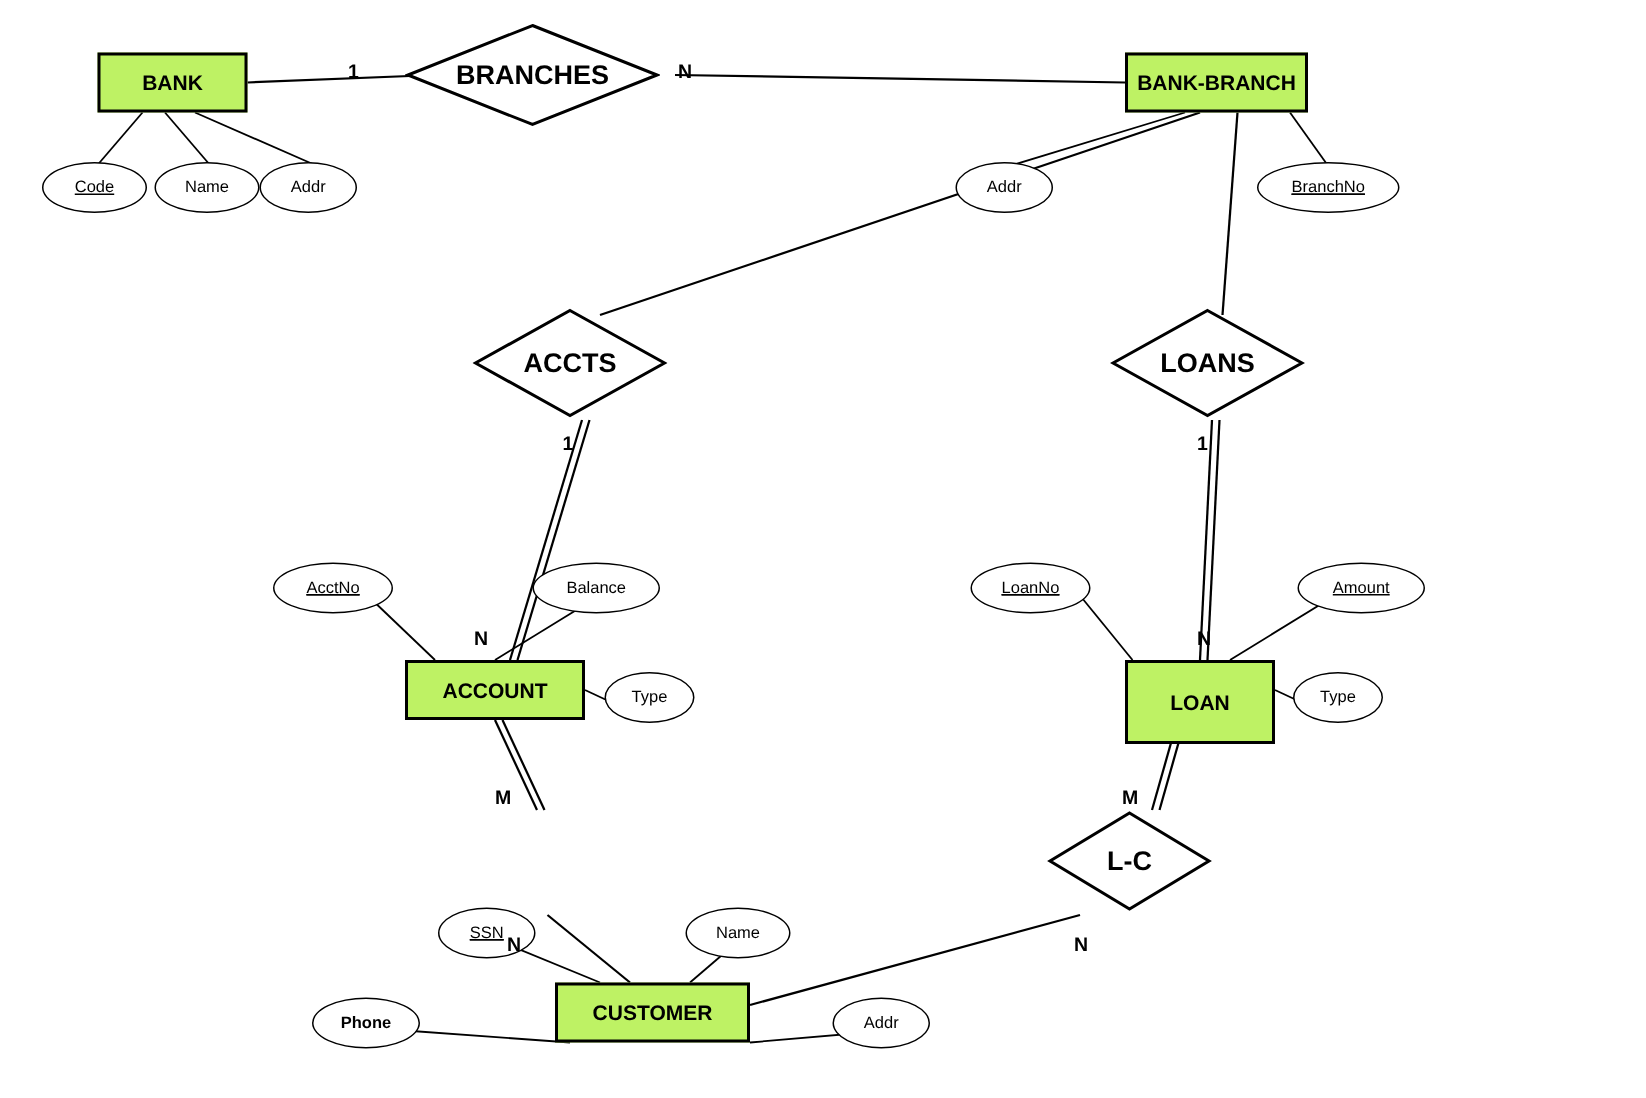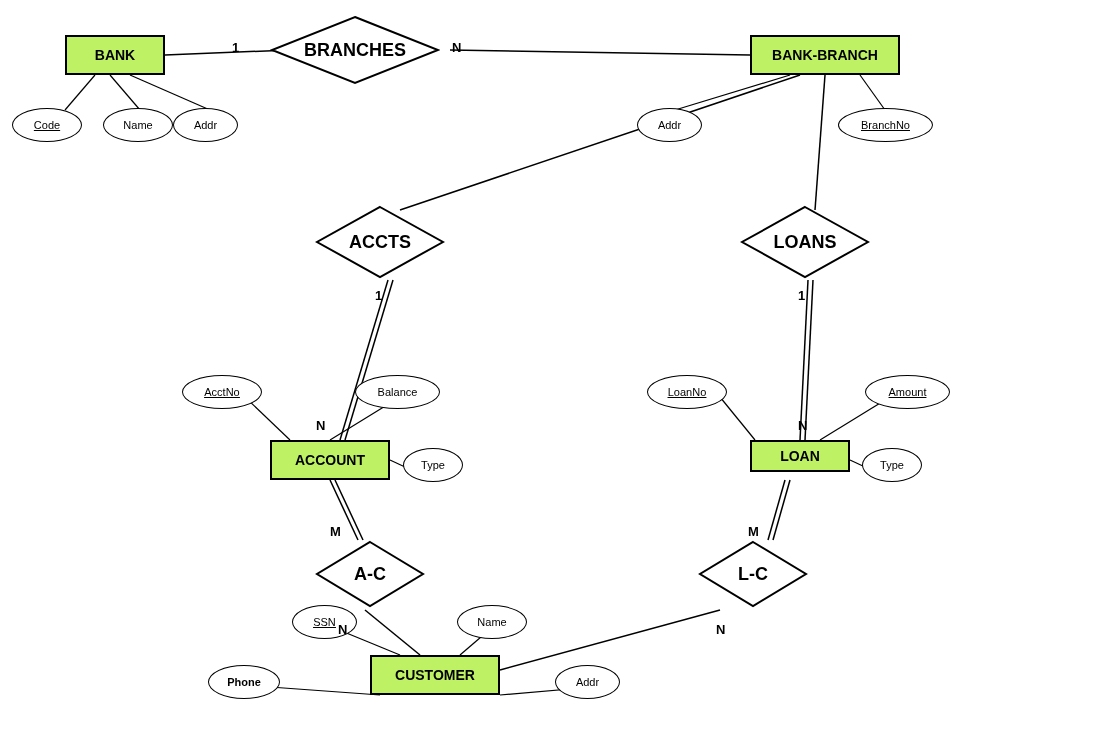--- a/index.html
+++ b/index.html
@@ -121,29 +121,29 @@
     <line x1="400" y1="655" x2="327" y2="625" stroke="#000" stroke-width="1.2"></line>
     <line x1="460" y1="655" x2="495" y2="625" stroke="#000" stroke-width="1.2"></line>
     <line x1="380" y1="695" x2="270" y2="687" stroke="#000" stroke-width="1.2"></line>
     <line x1="500" y1="695" x2="593" y2="687" stroke="#000" stroke-width="1.2"></line>
   </svg>
 
   <div class="entity" style="left:65px; top:35px; width:100px; height:40px;">
     <span>BANK</span>
   </div>
 
-  <div class="entity" style="left:750px; top:35px; width:150px; height:40px;">
+  <div class="entity" style="left:750px; top:35px; width:122px; height:40px;">
     <span>BANK-BRANCH</span>
   </div>
 
   <div class="entity" style="left:270px; top:440px; width:120px; height:40px;">
     <span>ACCOUNT</span>
   </div>
 
-  <div class="entity" style="left:750px; top:440px; width:100px; height:32px;">
+  <div class="entity" style="left:750px; top:440px; width:100px; height:56px;">
     <span>LOAN</span>
   </div>
 
   <div class="entity" style="left:370px; top:655px; width:130px; height:40px;">
     <span>CUSTOMER</span>
   </div>
 
   <div class="diamond" style="left:270px; top:15px; width:170px; height:70px;">
     <svg width="170" height="70">
       <polygon points="85,2 168,35 85,68 2,35" fill="white" stroke="black" stroke-width="2"></polygon>
@@ -158,35 +158,29 @@
     <span class="diamond-label">LOANS</span>
   </div>
 
   <div class="diamond" style="left:315px; top:205px; width:130px; height:75px;">
     <svg width="130" height="75">
       <polygon points="65,2 128,37 65,72 2,37" fill="white" stroke="black" stroke-width="2"></polygon>
     </svg>
     <span class="diamond-label">ACCTS</span>
   </div>
 
-  <div class="diamond" style="left:315px; top:540px; width:110px; height:68px;">
-    <svg width="110" height="68">
-      <polygon points="55,2 108,34 55,66 2,34" fill="white" stroke="black" stroke-width="2"></polygon>
-    </svg>
-    <span class="diamond-label">A-C</span>
-  </div>
 
   <div class="diamond" style="left:698px; top:540px; width:110px; height:68px;">
     <svg width="110" height="68">
       <polygon points="55,2 108,34 55,66 2,34" fill="white" stroke="black" stroke-width="2"></polygon>
     </svg>
     <span class="diamond-label">L-C</span>
   </div>
 
-  <div class="attribute underline" style="left:12px; top:108px; width:70px; height:34px;">
+  <div class="attribute underline" style="left:28px; top:108px; width:70px; height:34px;">
     <span>Code</span>
   </div>
   <div class="attribute" style="left:103px; top:108px; width:70px; height:34px;">
     <span>Name</span>
   </div>
   <div class="attribute" style="left:173px; top:108px; width:65px; height:34px;">
     <span>Addr</span>
   </div>
 
   <div class="attribute" style="left:637px; top:108px; width:65px; height:34px;">

